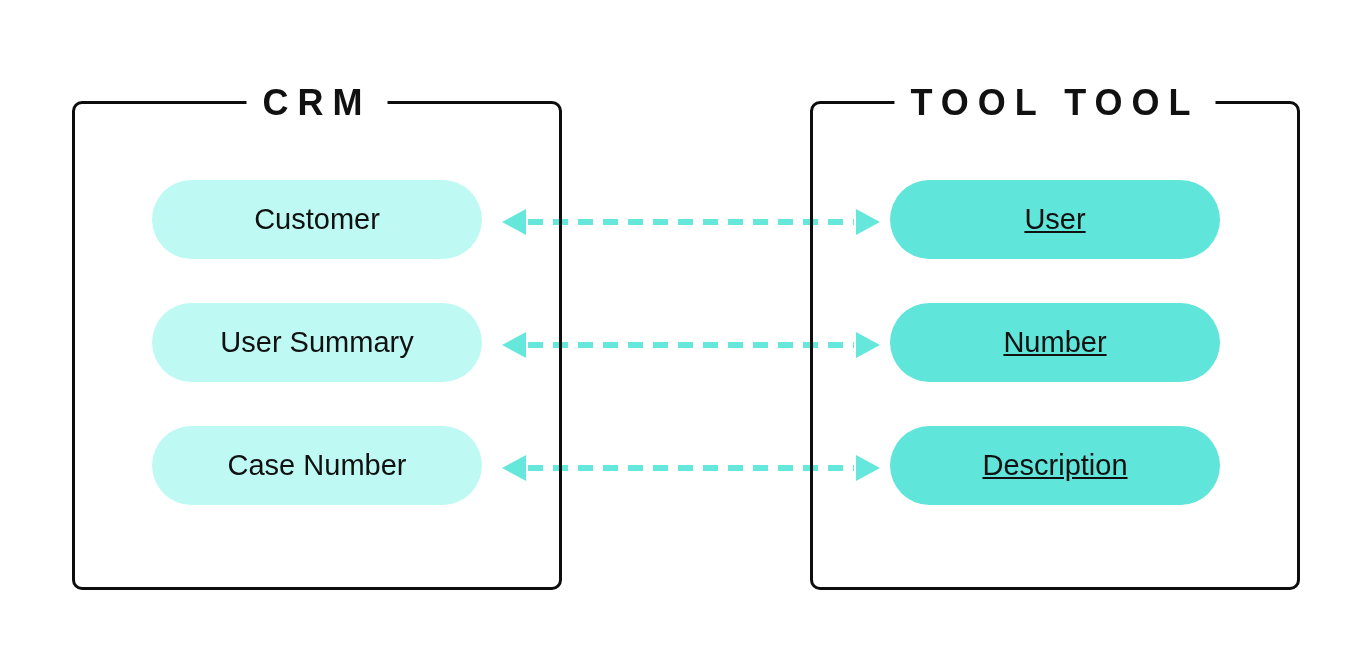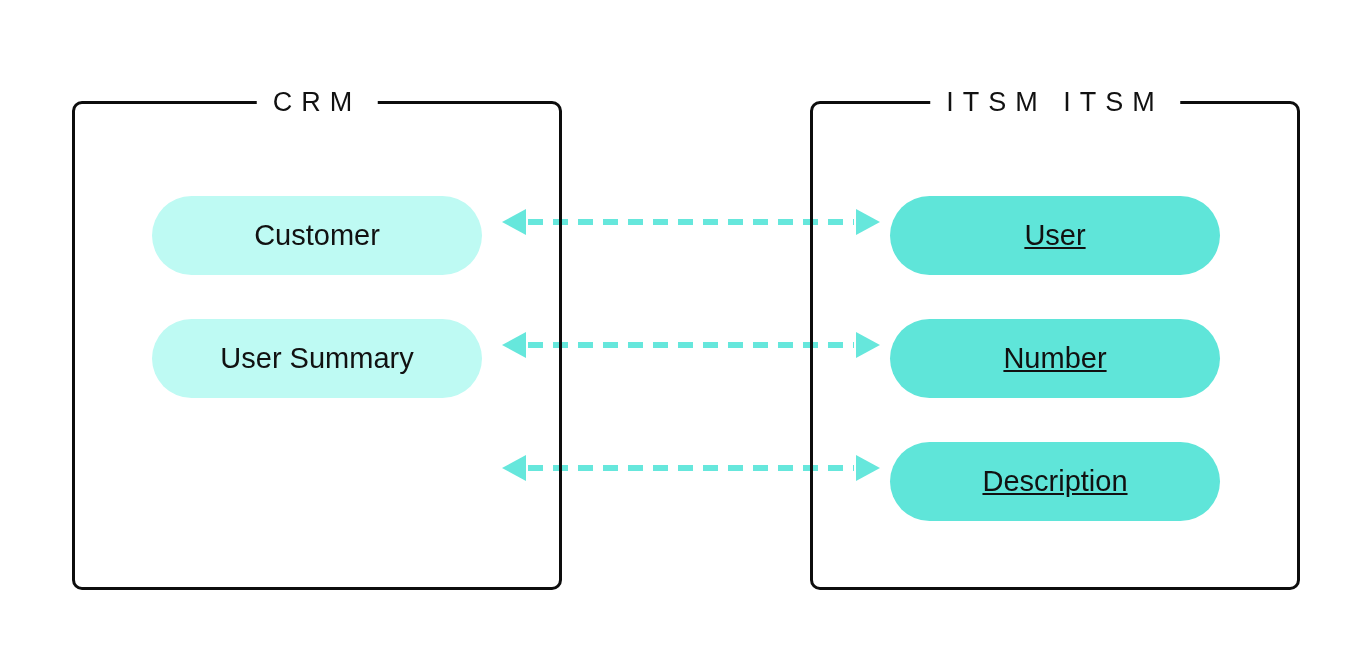--- a/index.html
+++ b/index.html
@@ -31,31 +31,31 @@
   .group-box.left{left:72px;}
   .group-box.right{left:810px;}
 
   .group-title{
     position:absolute;
     top:-17px;
     left:50%;
     transform:translateX(-50%);
     background:var(--bg);
     padding:0 16px;
-    font-size:27px;
+    font-size:36px;
     line-height:31px;
     letter-spacing:9px;
-    font-weight:400;
+    font-weight:700;
     color:var(--text);
     white-space:nowrap;
   }
 
   .pill-col{
     position:absolute;
-    left:0;top:16px;right:0;
+    left:0;top:0;right:0;
     display:flex;
     flex-direction:column;
     align-items:center;
     padding-top:76px;
     gap:44px;
   }
   .pill{
     width:330px;height:79px;
     border-radius:40px;
     display:flex;
@@ -99,25 +99,26 @@
     <polygon points="1,15 25,2 25,28"></polygon>
     <line x1="27" y1="15" x2="353" y2="15"></line>
     <polygon points="379,15 355,2 355,28"></polygon>
   </svg>
 
   <div class="group-box left">
     <div class="group-title">CRM</div>
     <div class="pill-col">
       <div class="pill">Customer</div>
       <div class="pill">User Summary</div>
+      <div class="pill">Case Number</div>
     </div>
   </div>
 
   <div class="group-box right">
-    <div class="group-title">ITSM ITSM</div>
+    <div class="group-title">TOOL TOOL</div>
     <div class="pill-col">
       <div class="pill">User</div>
       <div class="pill">Number</div>
       <div class="pill">Description</div>
     </div>
   </div>
 
 </div>
 
 </body></html>

